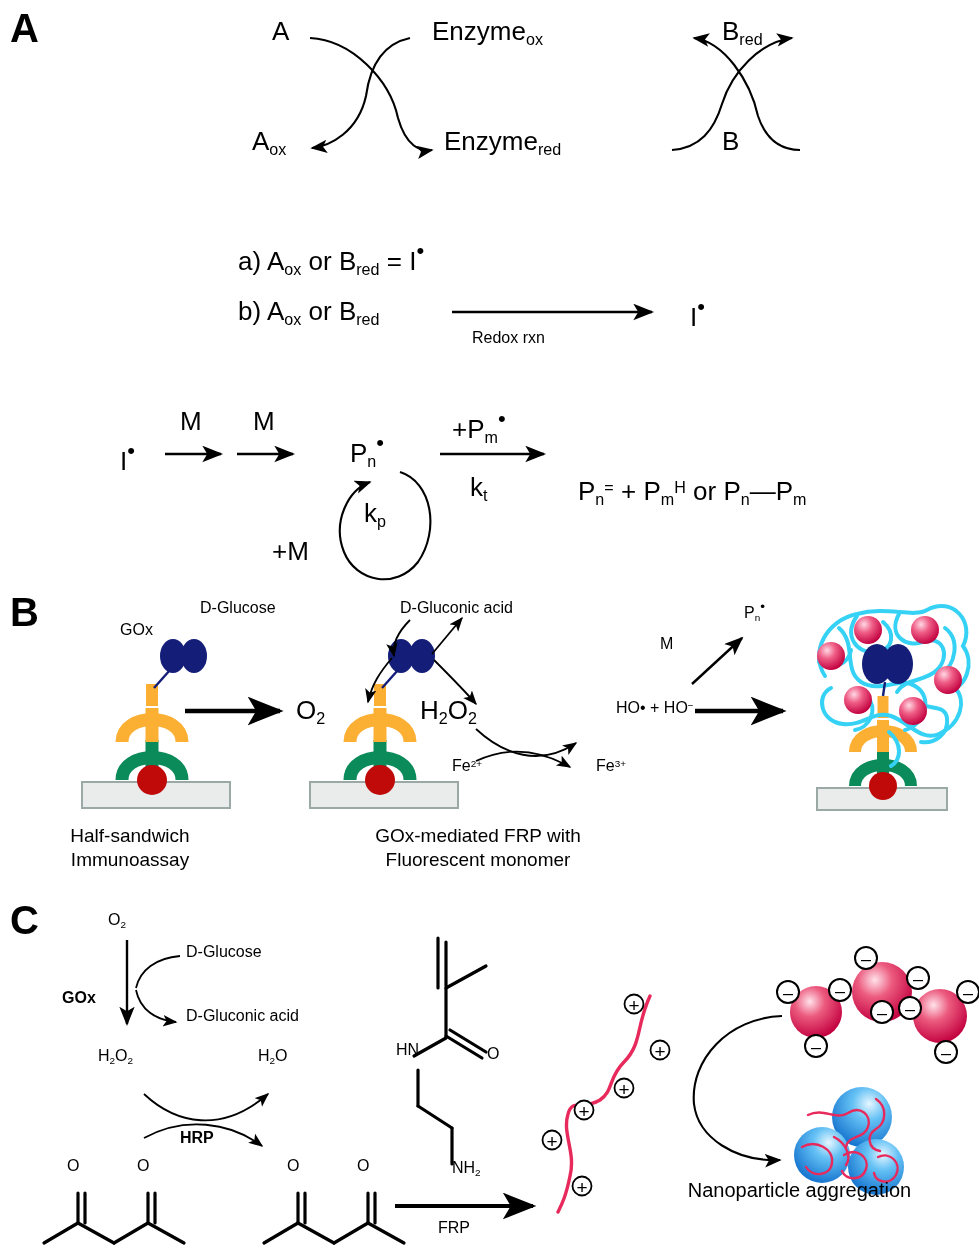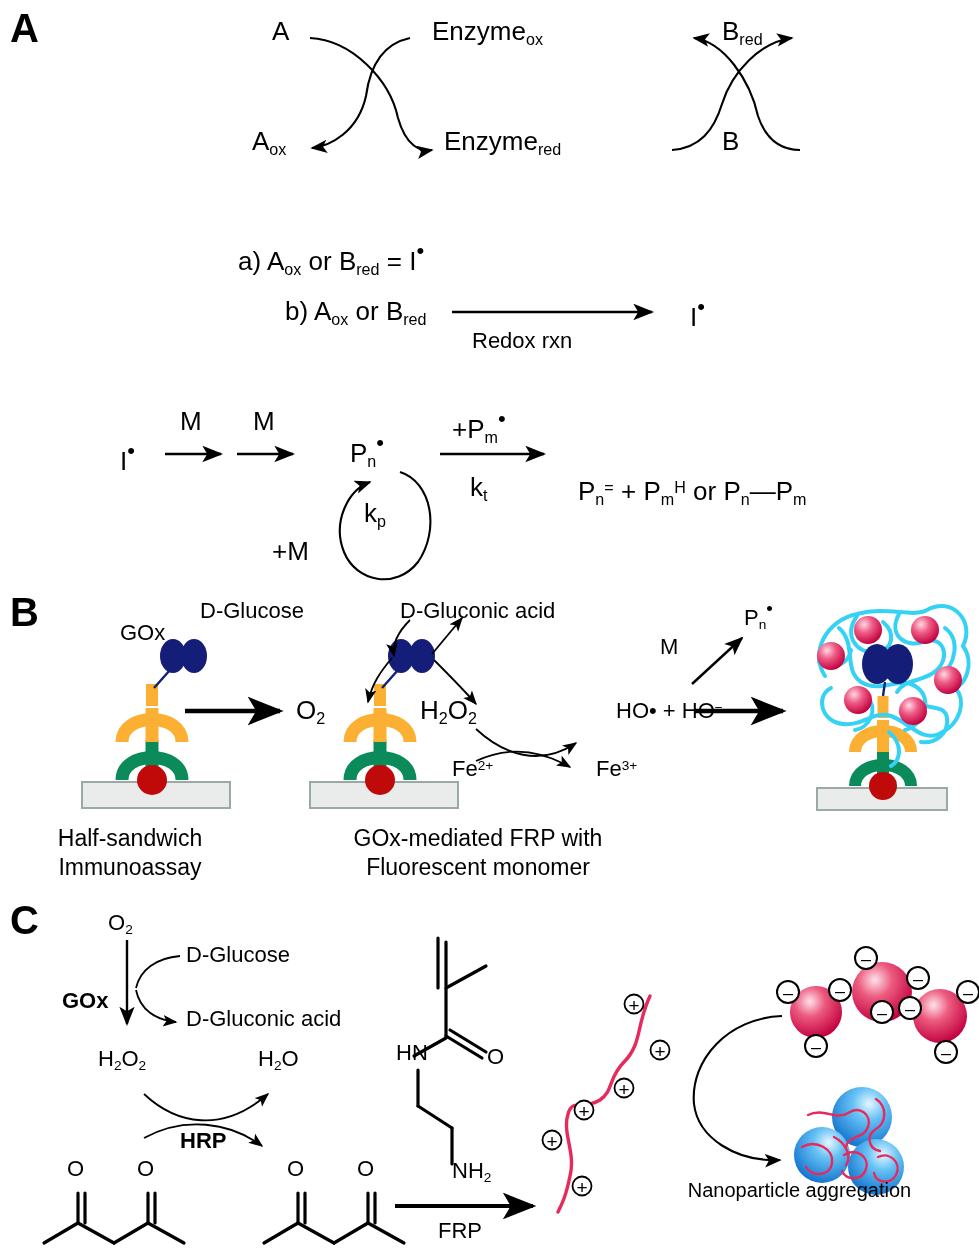--- a/index.html
+++ b/index.html
@@ -2,22 +2,22 @@
 <html><head>
 <meta charset="utf-8">
 <style>
   html,body{margin:0;padding:0;background:#ffffff;}
   body{width:979px;height:1251px;position:relative;overflow:hidden;
        font-family:"Liberation Sans","DejaVu Sans",sans-serif;color:#000;}
   .fig{position:absolute;inset:0;}
   .abs{position:absolute;}
   .panel-letter{font-weight:bold;font-size:40px;line-height:1;letter-spacing:-1px;}
   .txt{font-size:26px;line-height:1;white-space:nowrap;}
-  .txt-sm{font-size:22px;line-height:1;white-space:nowrap;}
-  .txt-cap{font-size:23px;line-height:1.25;white-space:nowrap;text-align:center;}
+  .txt-sm{font-size:16px;line-height:1;white-space:nowrap;}
+  .txt-cap{font-size:19px;line-height:1.25;white-space:nowrap;text-align:center;}
   .bold{font-weight:bold;}
   sub{font-size:.62em;vertical-align:-0.28em;}
   sup{font-size:.62em;vertical-align:0.45em;}
   .rad{font-size:.85em;vertical-align:0.55em;letter-spacing:0;}
   svg{display:block;overflow:visible;}
   .stroke{fill:none;stroke:#000;stroke-width:2.1;}
   .stroke-thin{fill:none;stroke:#000;stroke-width:1.8;}
   .bondline{fill:none;stroke:#000;stroke-width:3.2;stroke-linecap:round;}
 </style>
 </head>
@@ -50,21 +50,21 @@
 
 <div class="abs txt" style="left:238px;top:240px;">
   <span>a)</span>
   <span>A</span><sub>ox</sub>
   <span>or</span>
   <span>B</span><sub>red</sub>
   <span>=</span>
   <span>I</span><span class="rad">•</span>
 </div>
 
-<div class="abs txt" style="left:238px;top:298px;margin-left:47px;">
+<div class="abs txt" style="left:238px;top:298px;">
   <span>b)</span>
   <span>A</span><sub>ox</sub>
   <span>or</span>
   <span>B</span><sub>red</sub>
 </div>
 <svg class="abs" style="left:452px;top:300px;" width="220" height="26">
   <line x1="0" y1="12" x2="200" y2="12" stroke="#000" stroke-width="2.6" marker-end="url(#ah)"></line>
 </svg>
 <div class="abs txt-sm" style="left:472px;top:330px;">Redox rxn</div>
 <div class="abs txt" style="left:690px;top:296px;"><span>I</span><span class="rad">•</span></div>

